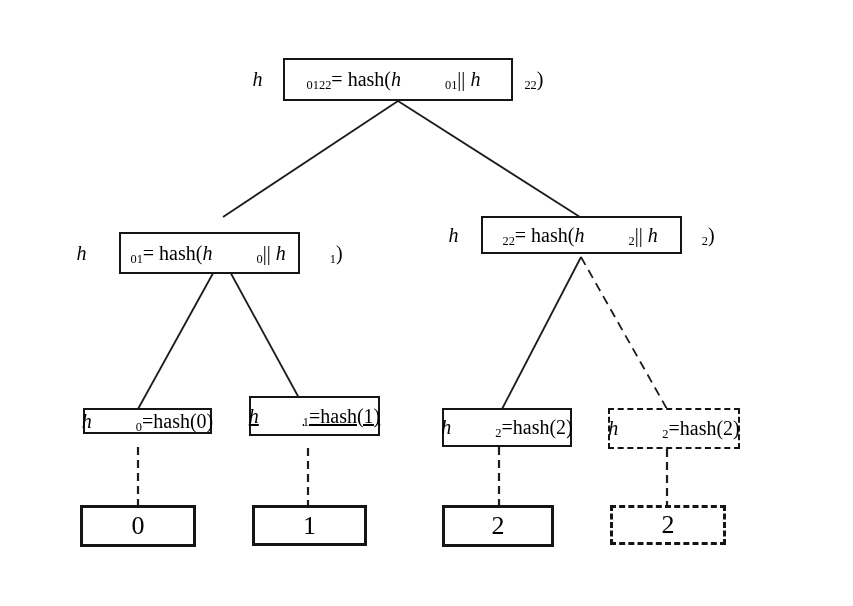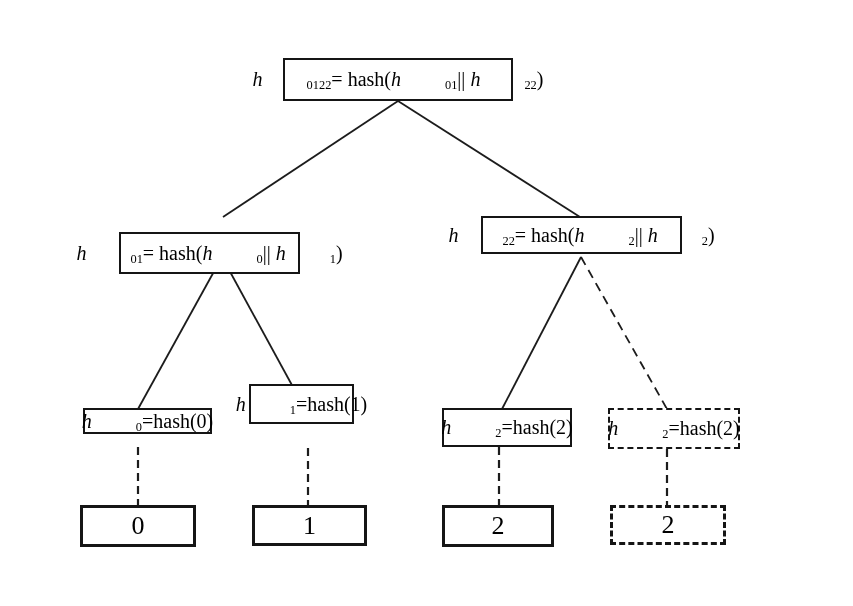--- a/index.html
+++ b/index.html
@@ -85,21 +85,21 @@
   </div>
 
   <div class="box lvl-mid" style="left:481px; top:216px; width:201px; height:38px;">
     <span class="formula"><i>h</i><sub>22</sub><span>= hash(</span><i>h</i><sub>2</sub><span>|| </span><i>h</i><sub>2</sub><span>)</span></span>
   </div>
 
   <div class="box leaf" style="left:83px; top:408px; width:129px; height:26px;text-align:center;">
     <span class="formula"><i>h</i><sub>0</sub><span>=hash(0)</span></span>
   </div>
 
-  <div class="box leaf" style="left:249px; top:384px; width:105px; height:40px;">
+  <div class="box leaf" style="left:249px; top:396px; width:131px; height:40px;text-decoration:underline;">
     <span class="formula"><i>h</i><sub>1</sub><span>=hash(1)</span></span>
   </div>
 
   <div class="box leaf" style="left:442px; top:408px; width:130px; height:39px;">
     <span class="formula"><i>h</i><sub>2</sub><span>=hash(2)</span></span>
   </div>
 
   <div class="box leaf dashed" style="left:608px; top:408px; width:132px; height:41px;">
     <span class="formula"><i>h</i><sub>2</sub><span>=hash(2)</span></span>
   </div>

